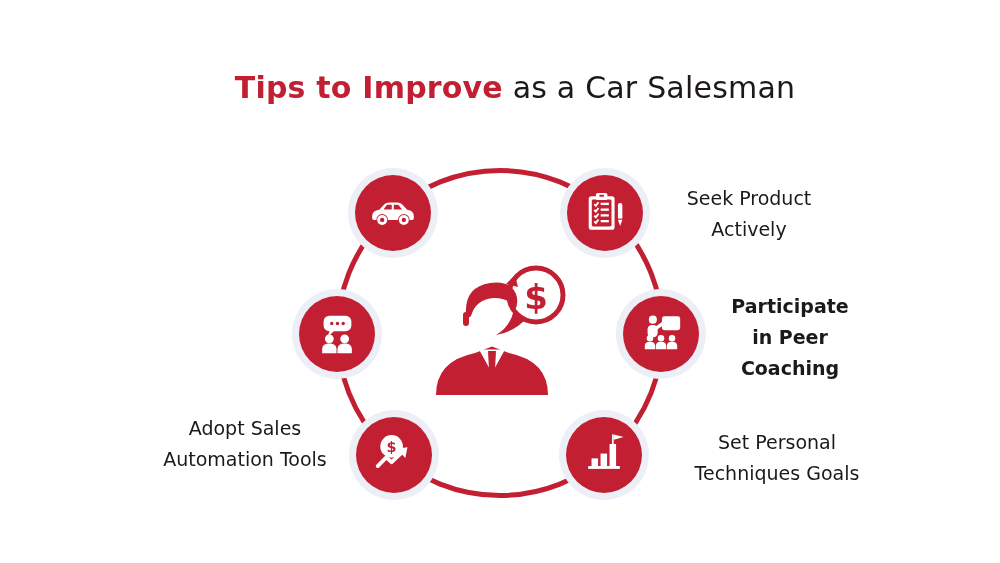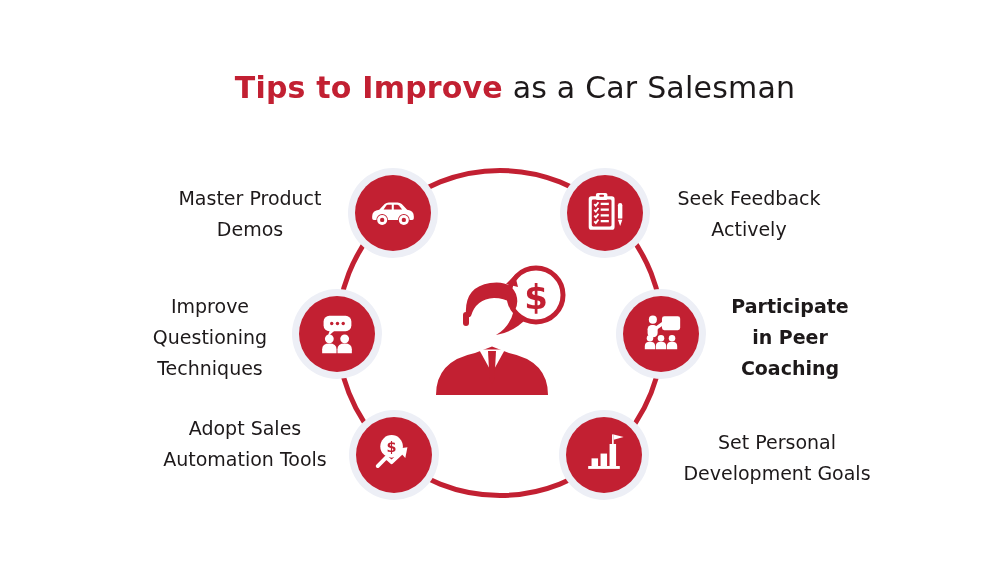--- a/index.html
+++ b/index.html
@@ -78,22 +78,20 @@
     <svg width="50" height="32" viewBox="0 0 60 38">
       <path fill="#ffffff" d="M5 23 Q5 16 13.5 15 L20 8.3 Q22 6.3 25 6.3 H35.5 Q38.5 6.3 40.5 8.3 L47 15 Q55 16 55 23 V25.3 Q55 27.3 53 27.3 H50 A7 7 0 0 0 36 27.3 H24 A7 7 0 0 0 10 27.3 H7 Q5 27.3 5 25.3 Z"></path>
       <path fill="#C22032" d="M23.5 9 H28.5 V14.8 H18.7 L22 10 Q22.6 9 23.5 9 Z"></path>
       <path fill="#C22032" d="M31 9 H35 Q36.3 9 37.1 10 L40.9 14.8 H31 Z"></path>
       <circle cx="17" cy="27.3" r="6" fill="#ffffff"></circle>
         <circle cx="17" cy="27.3" r="2.6" fill="#C22032"></circle>
       <circle cx="43" cy="27.3" r="6" fill="#ffffff"></circle>
         <circle cx="43" cy="27.3" r="2.6" fill="#C22032"></circle>
     </svg>
   </div>
-  <div class="tip-label lab-tl">Master Product
-Demos</div>
 
   <div class="badge pos-tr">
     <svg width="46" height="46" viewBox="0 0 48 48">
       <rect x="7" y="6.5" width="27" height="35" rx="3" fill="#ffffff"></rect>
       <rect x="10.2" y="10" width="20.6" height="28" rx="1.5" fill="#C22032"></rect>
       <rect x="14.5" y="3" width="12" height="7.5" rx="2" fill="#ffffff"></rect>
       <rect x="18" y="5" width="5" height="2" rx="1" fill="#C22032"></rect>
       <g stroke="#ffffff" stroke-width="2" fill="none">
         <polyline points="12.8,14.8 14.4,16.4 17.2,12.8"></polyline>
         <polyline points="12.8,20.8 14.4,22.4 17.2,18.8"></polyline>
@@ -104,43 +102,40 @@
         <rect x="19.5" y="13.3" width="8.5" height="2.4"></rect>
         <rect x="19.5" y="19.3" width="8.5" height="2.4"></rect>
         <rect x="19.5" y="25.3" width="8.5" height="2.4"></rect>
         <rect x="19.5" y="31.3" width="8.5" height="2.4"></rect>
         <rect x="37.5" y="13.5" width="4.6" height="18" rx="2.3"></rect>
         <polygon points="37.5,31 42.1,31 39.8,37.5"></polygon>
       </g>
       <rect x="37.5" y="29.8" width="4.6" height="1.2" fill="#C22032"></rect>
     </svg>
   </div>
-  <div class="tip-label lab-tr">Seek Feedback
+  <div class="tip-label lab-tr">Seek Product
 Actively</div>
 
   <div class="badge pos-ml">
     <svg width="46" height="46" viewBox="0 0 48 48">
       <g fill="#ffffff">
         <rect x="10" y="5" width="29" height="16" rx="6"></rect>
         <polygon points="17,19 23,19 14,27"></polygon>
         <circle cx="16" cy="29" r="4.6"></circle>
         <path d="M8.5 44 V40 Q8.5 34 16 34 Q23.5 34 23.5 40 V44 Z"></path>
         <circle cx="32" cy="29" r="4.6"></circle>
         <path d="M24.5 44 V40 Q24.5 34 32 34 Q39.5 34 39.5 40 V44 Z"></path>
       </g>
       <g fill="#C22032">
         <circle cx="18.5" cy="13" r="1.8"></circle>
           <circle cx="24.5" cy="13" r="1.8"></circle>
           <circle cx="30.5" cy="13" r="1.8"></circle>
       </g>
     </svg>
   </div>
-  <div class="tip-label lab-ml">Improve
-Questioning
-Techniques</div>
 
   <div class="badge pos-mr">
     <svg width="46" height="46" viewBox="0 0 48 48">
       <g fill="#ffffff">
         <rect x="25" y="5.5" width="19" height="14.5" rx="2.5"></rect>
         <circle cx="15.5" cy="9" r="4.2"></circle>
         <rect x="10" y="14.5" width="10.5" height="13" rx="4.5"></rect>
         <polygon points="18,16.5 26.5,10.5 28.6,13.3 20,19.3"></polygon>
         <circle cx="12.5" cy="28.5" r="3.4"></circle>
         <path d="M7.1 40 V36.5 Q7.1 32 12.5 32 Q17.9 32 17.9 36.5 V40 Z"></path>
@@ -172,15 +167,15 @@
         <rect x="7.5" y="35.5" width="33" height="3"></rect>
         <rect x="11" y="27.5" width="6.8" height="8"></rect>
         <rect x="20.4" y="22.5" width="6.8" height="13"></rect>
         <rect x="29.8" y="12.5" width="6.8" height="23"></rect>
         <rect x="32.4" y="2.5" width="1.7" height="10"></rect>
         <polygon points="34.1,2.5 44.5,5.2 34.1,8.2"></polygon>
       </g>
     </svg>
   </div>
   <div class="tip-label lab-br">Set Personal
-Development Goals</div>
+Techniques Goals</div>
 
 </div>
 
 </body></html>

